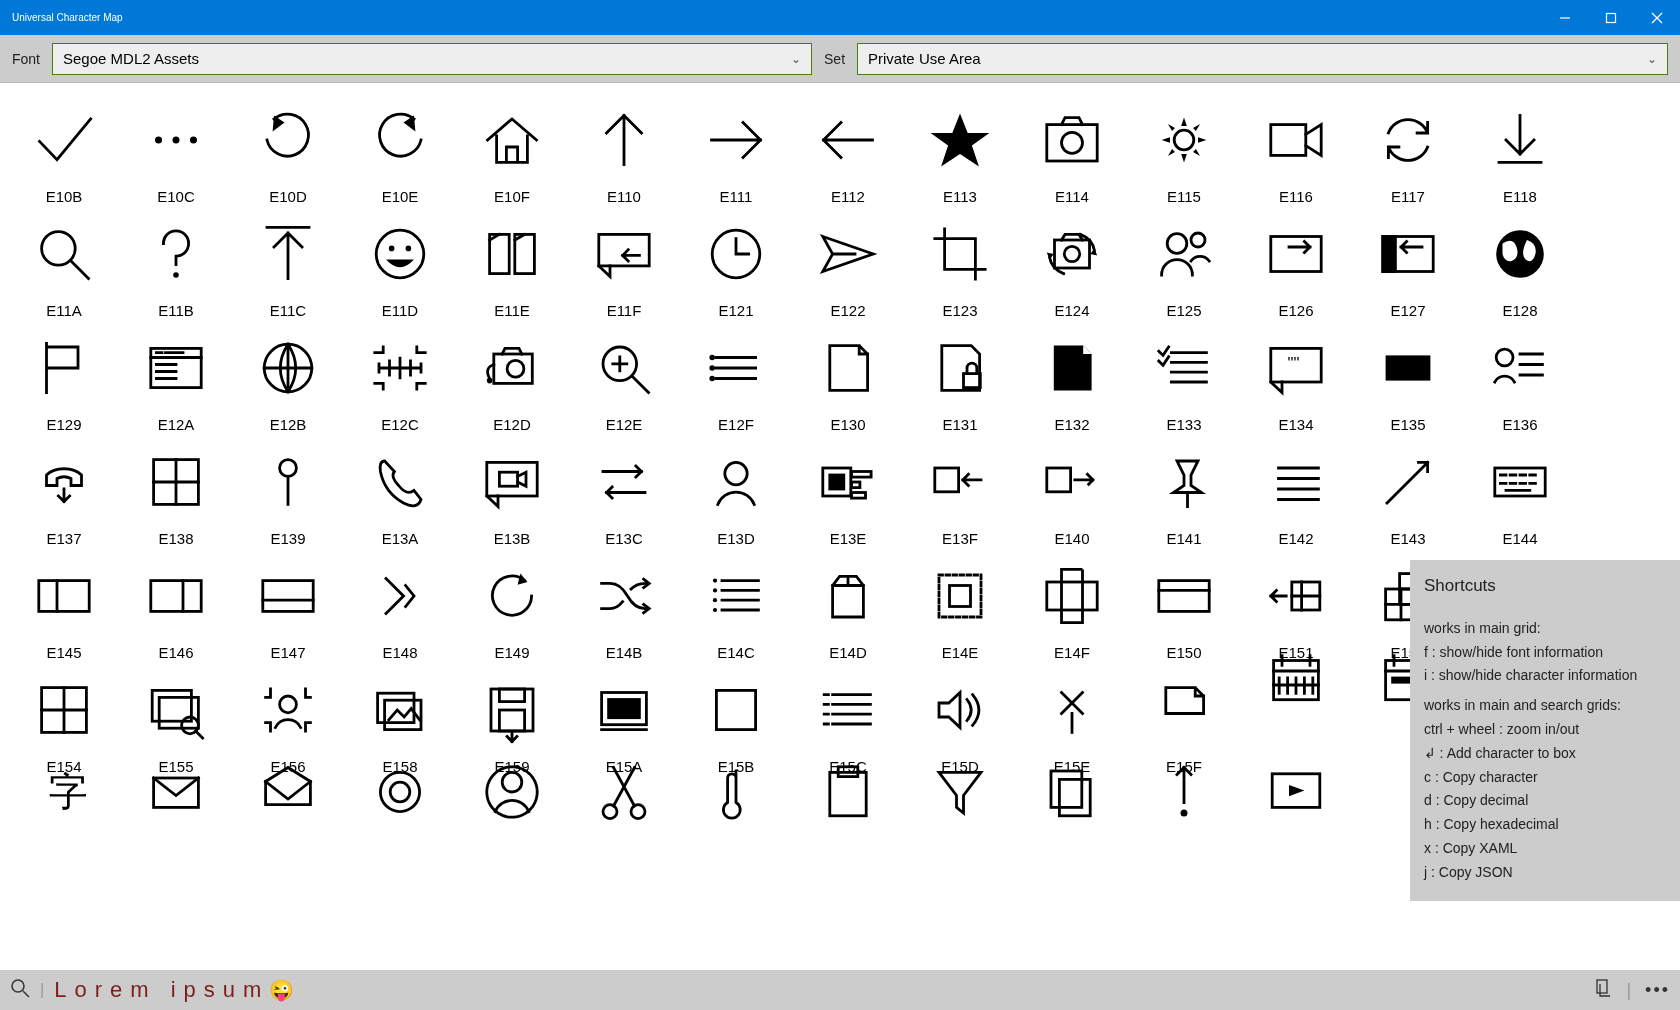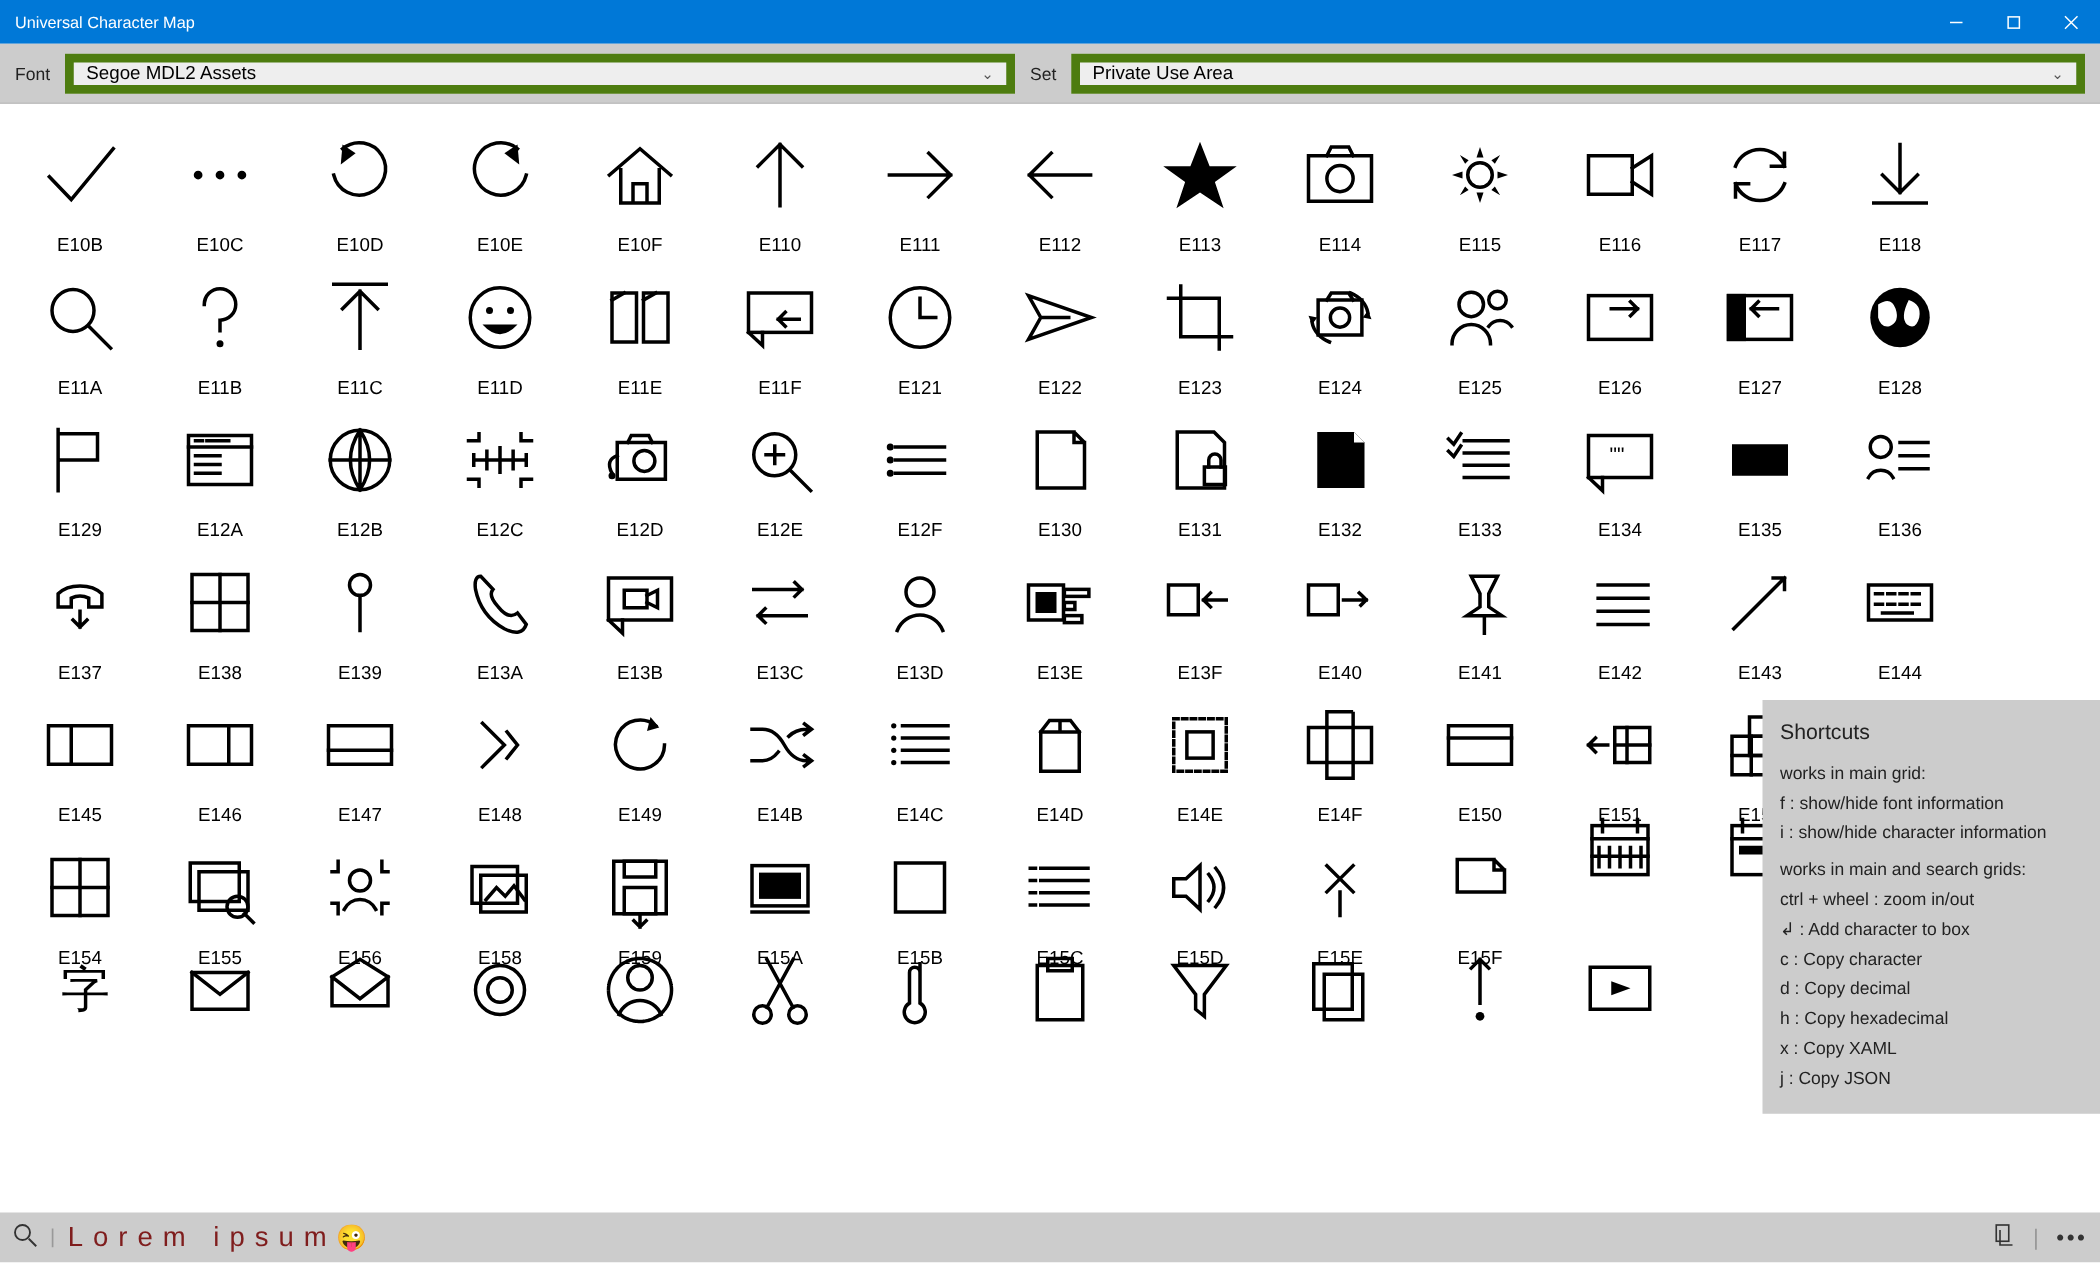--- a/index.html
+++ b/index.html
@@ -1,33 +1,33 @@
 <!DOCTYPE html>
 <html><head>
 <meta charset="utf-8">
 <style>
 *{margin:0;padding:0;box-sizing:border-box;font-family:"Segoe UI",sans-serif}
 body{width:1680px;height:1010px;overflow:hidden;background:#fff;display:flex;flex-direction:column;position:relative}
-.titlebar{height:35px;background:#0078d7;color:#fff;display:flex;align-items:center;padding-left:12px;font-size:13px}
+.titlebar{height:35px;background:#0078d7;color:#fff;display:flex;align-items:center;padding-left:12px;font-size:10px}
 .titlebar .window-controls{margin-left:auto;display:flex}
 .titlebar .wc{width:46px;height:35px;display:flex;align-items:center;justify-content:center;font-size:11px}
 .toolbar{height:48px;background:#ccc;display:flex;align-items:center;padding:0 12px;gap:12px;border-bottom:1px solid #bbb}
 .toolbar label{font-size:14px;color:#222}
-.select{height:32px;background:#eee;border:7px solid #4d7c0f;display:flex;align-items:center;padding:0 10px;font-size:15px;color:#000;position:relative}
+.select{height:32px;background:#eee;border:1px solid #4d7c0f;display:flex;align-items:center;padding:0 10px;font-size:15px;color:#000;position:relative}
 .select.font{flex:1;max-width:760px}
 .select.set{flex:1}
 .select .chev{margin-left:auto;font-size:12px;color:#555}
 .grid-wrap{flex:1;overflow:hidden;padding:10px 8px 0 8px}
 .grid{display:flex;flex-wrap:wrap}
 .cell{width:112px;height:114px;display:flex;flex-direction:column;align-items:center;justify-content:flex-end;padding-bottom:2px}
 .glyph{flex:1;display:flex;align-items:center;justify-content:center}
 .glyph svg{width:70px;height:70px;stroke:#000;fill:none;stroke-width:4;stroke-linecap:square;stroke-linejoin:miter}
 .code{font-size:15px;color:#000;margin-top:2px}
 .shortcuts{position:absolute;right:0;top:560px;width:270px;background:#ccc;padding:12px 14px 16px 14px;font-size:14px;color:#222;line-height:1.7}
-.shortcuts h3{font-weight:400;font-size:17px;margin-bottom:6px}
+.shortcuts h3{font-weight:400;font-size:17px;margin-bottom:16px}
 .bottombar{height:40px;background:#ccc;display:flex;align-items:center;padding:0 10px;gap:10px}
 .srch{font-size:18px;color:#333}
 .bottombar .txt{font-size:22px;letter-spacing:8px;color:#7f1d1d;font-weight:300}
 .bottombar .emoji{font-size:20px;letter-spacing:0}
 .bottombar .right{margin-left:auto;display:flex;gap:14px;align-items:center;font-size:18px;color:#333}
 </style>
 </head>
 <body>
 
 <div class="titlebar">

